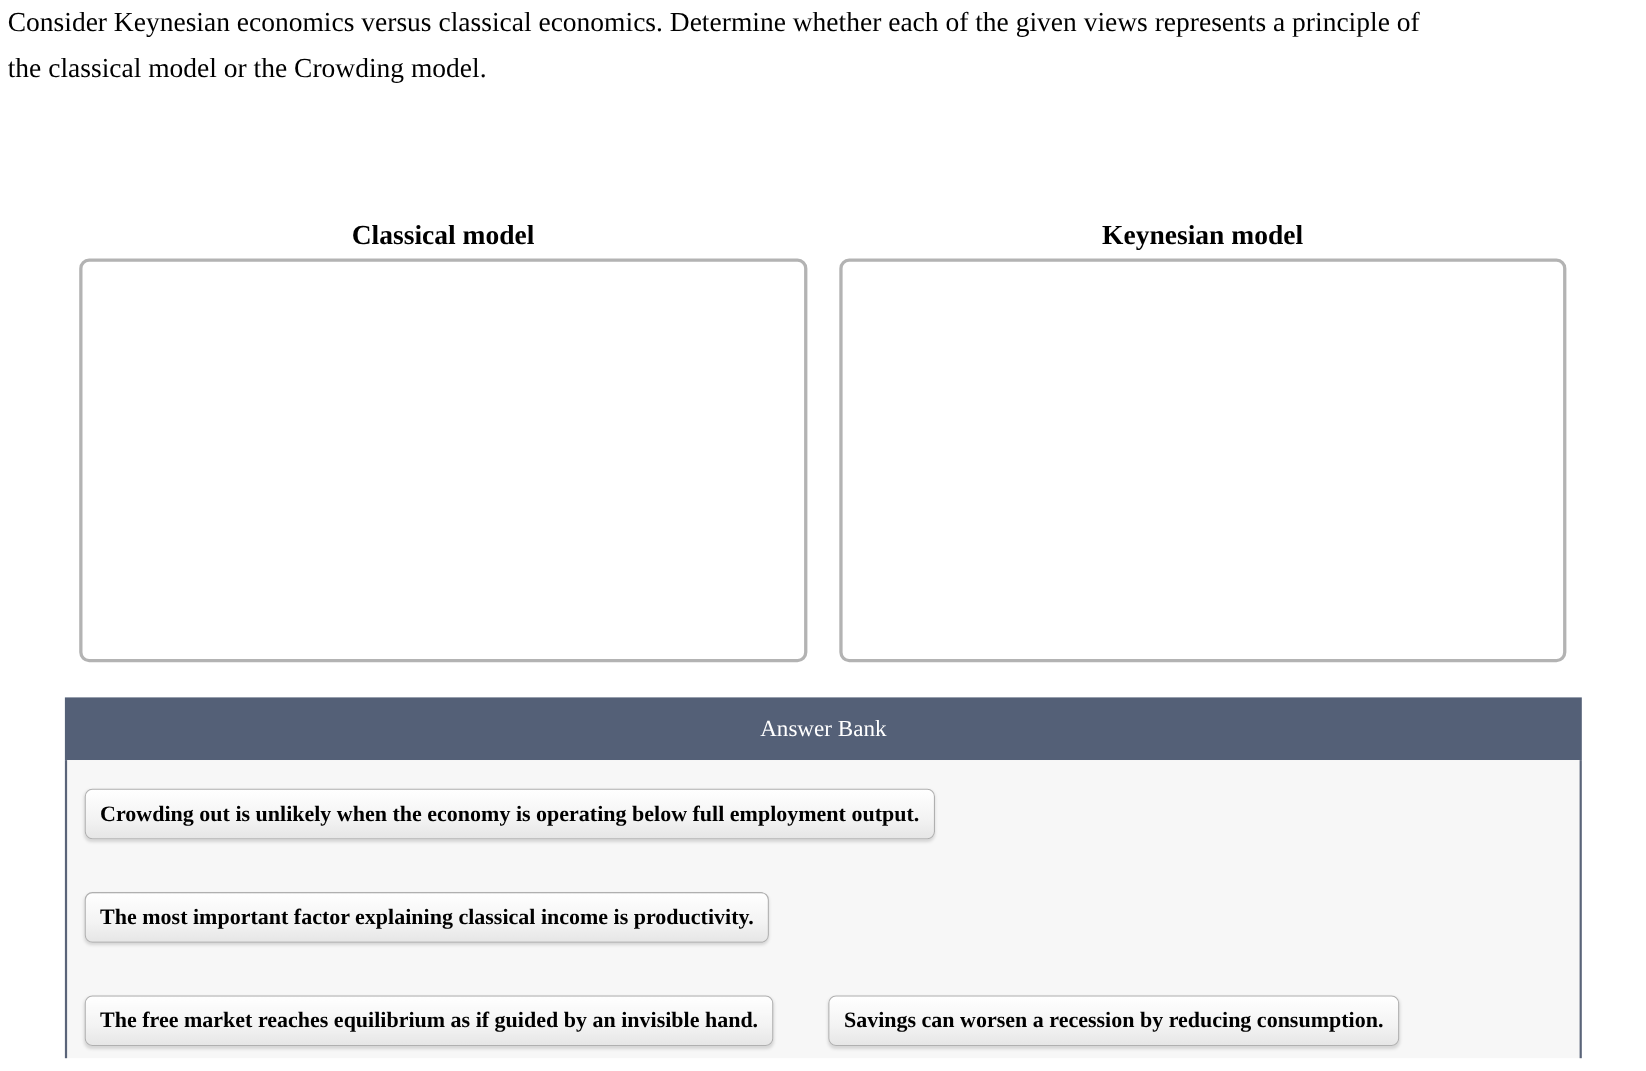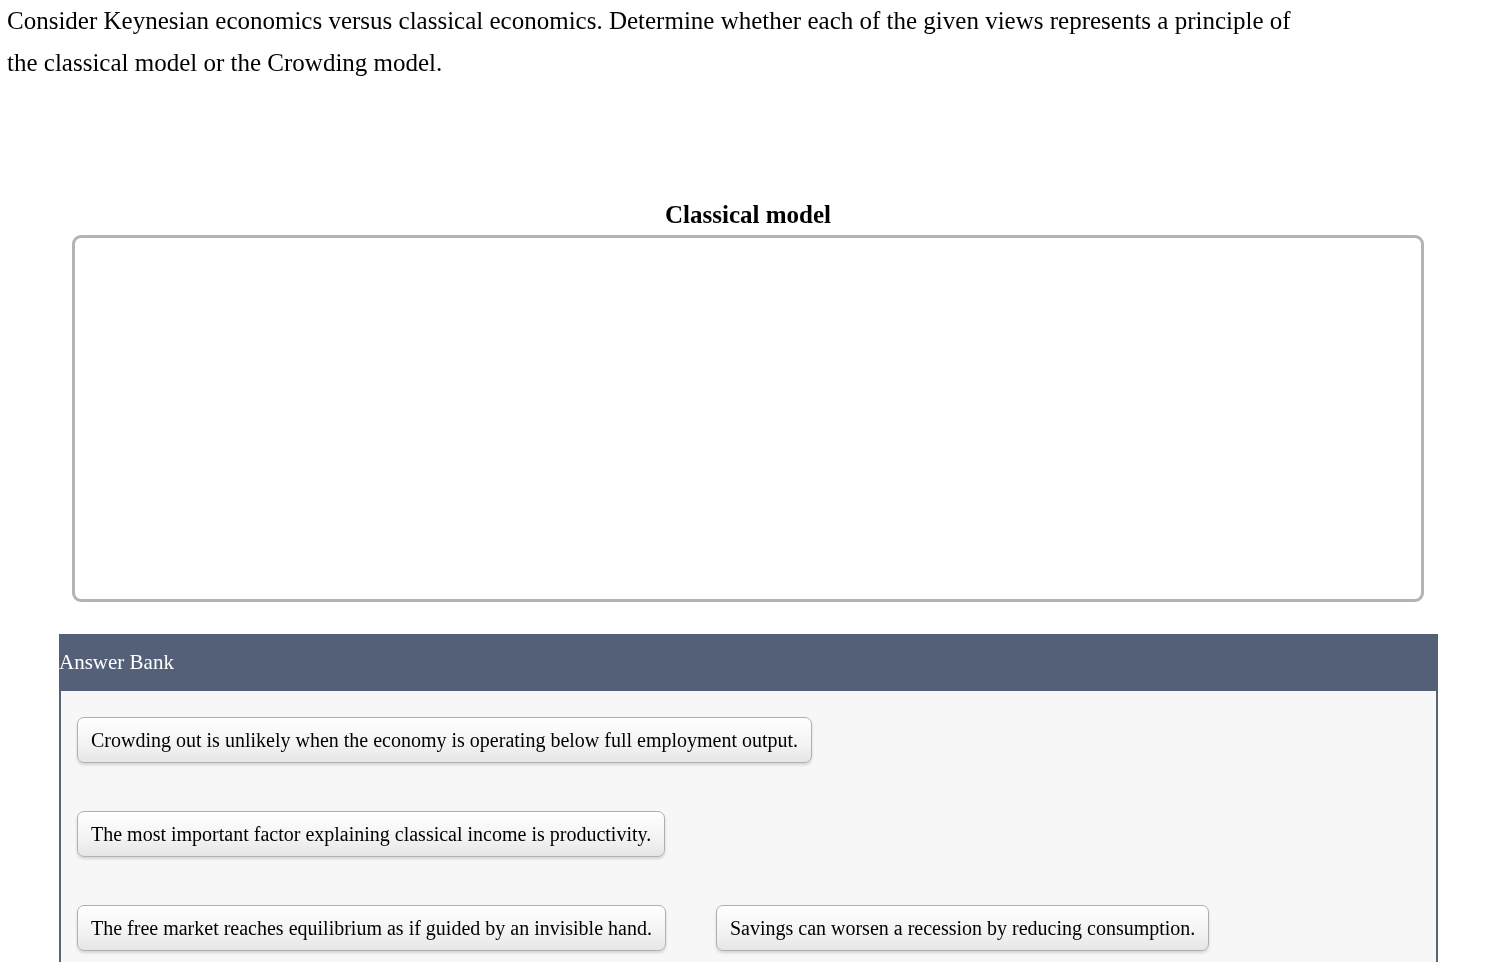--- a/index.html
+++ b/index.html
@@ -47,33 +47,34 @@
   .answer-bank {
     margin: 32px 58px 0 59px;
   }
   .bank-header {
     height: 57px;
     background: var(--bank-header-bg);
     color: var(--bank-header-text);
     font-size: 21px;
     display: flex;
     align-items: center;
-    justify-content: flex-start;
+    justify-content: center;
   }
   .bank-body {
     border-left: 2px solid var(--bank-border);
     border-right: 2px solid var(--bank-border);
     background: var(--bank-body-bg);
     height: 271px;
     padding: 26px 16px 0 16px;
     display: flex;
     flex-direction: column;
     align-items: flex-start;
     gap: 48px;
     overflow: hidden;
+    font-weight: bold;
   }
   .bank-row {
     display: flex;
     gap: 50px;
   }
   .bank-item {
     font-size: 20px;
     line-height: 24px;
     padding: 10px 13px;
     border: 1px solid var(--item-border);
@@ -90,20 +91,24 @@
 <div class="question">
   <div>Consider Keynesian economics versus classical economics. Determine whether each of the given views represents a principle of</div>
   <div>the classical model or the Crowding model.</div>
 </div>
 
 <div class="columns">
   <div class="column">
     <div class="column-label">Classical model</div>
     <div class="dropzone"></div>
   </div>
+  <div class="column">
+    <div class="column-label">Keynesian model</div>
+    <div class="dropzone"></div>
+  </div>
 </div>
 
 <div class="answer-bank">
   <div class="bank-header">
     <span>Answer Bank</span>
   </div>
   <div class="bank-body">
     <div class="bank-row">
       <div class="bank-item" draggable="true">Crowding out is unlikely when the economy is operating below full employment output.</div>
     </div>

